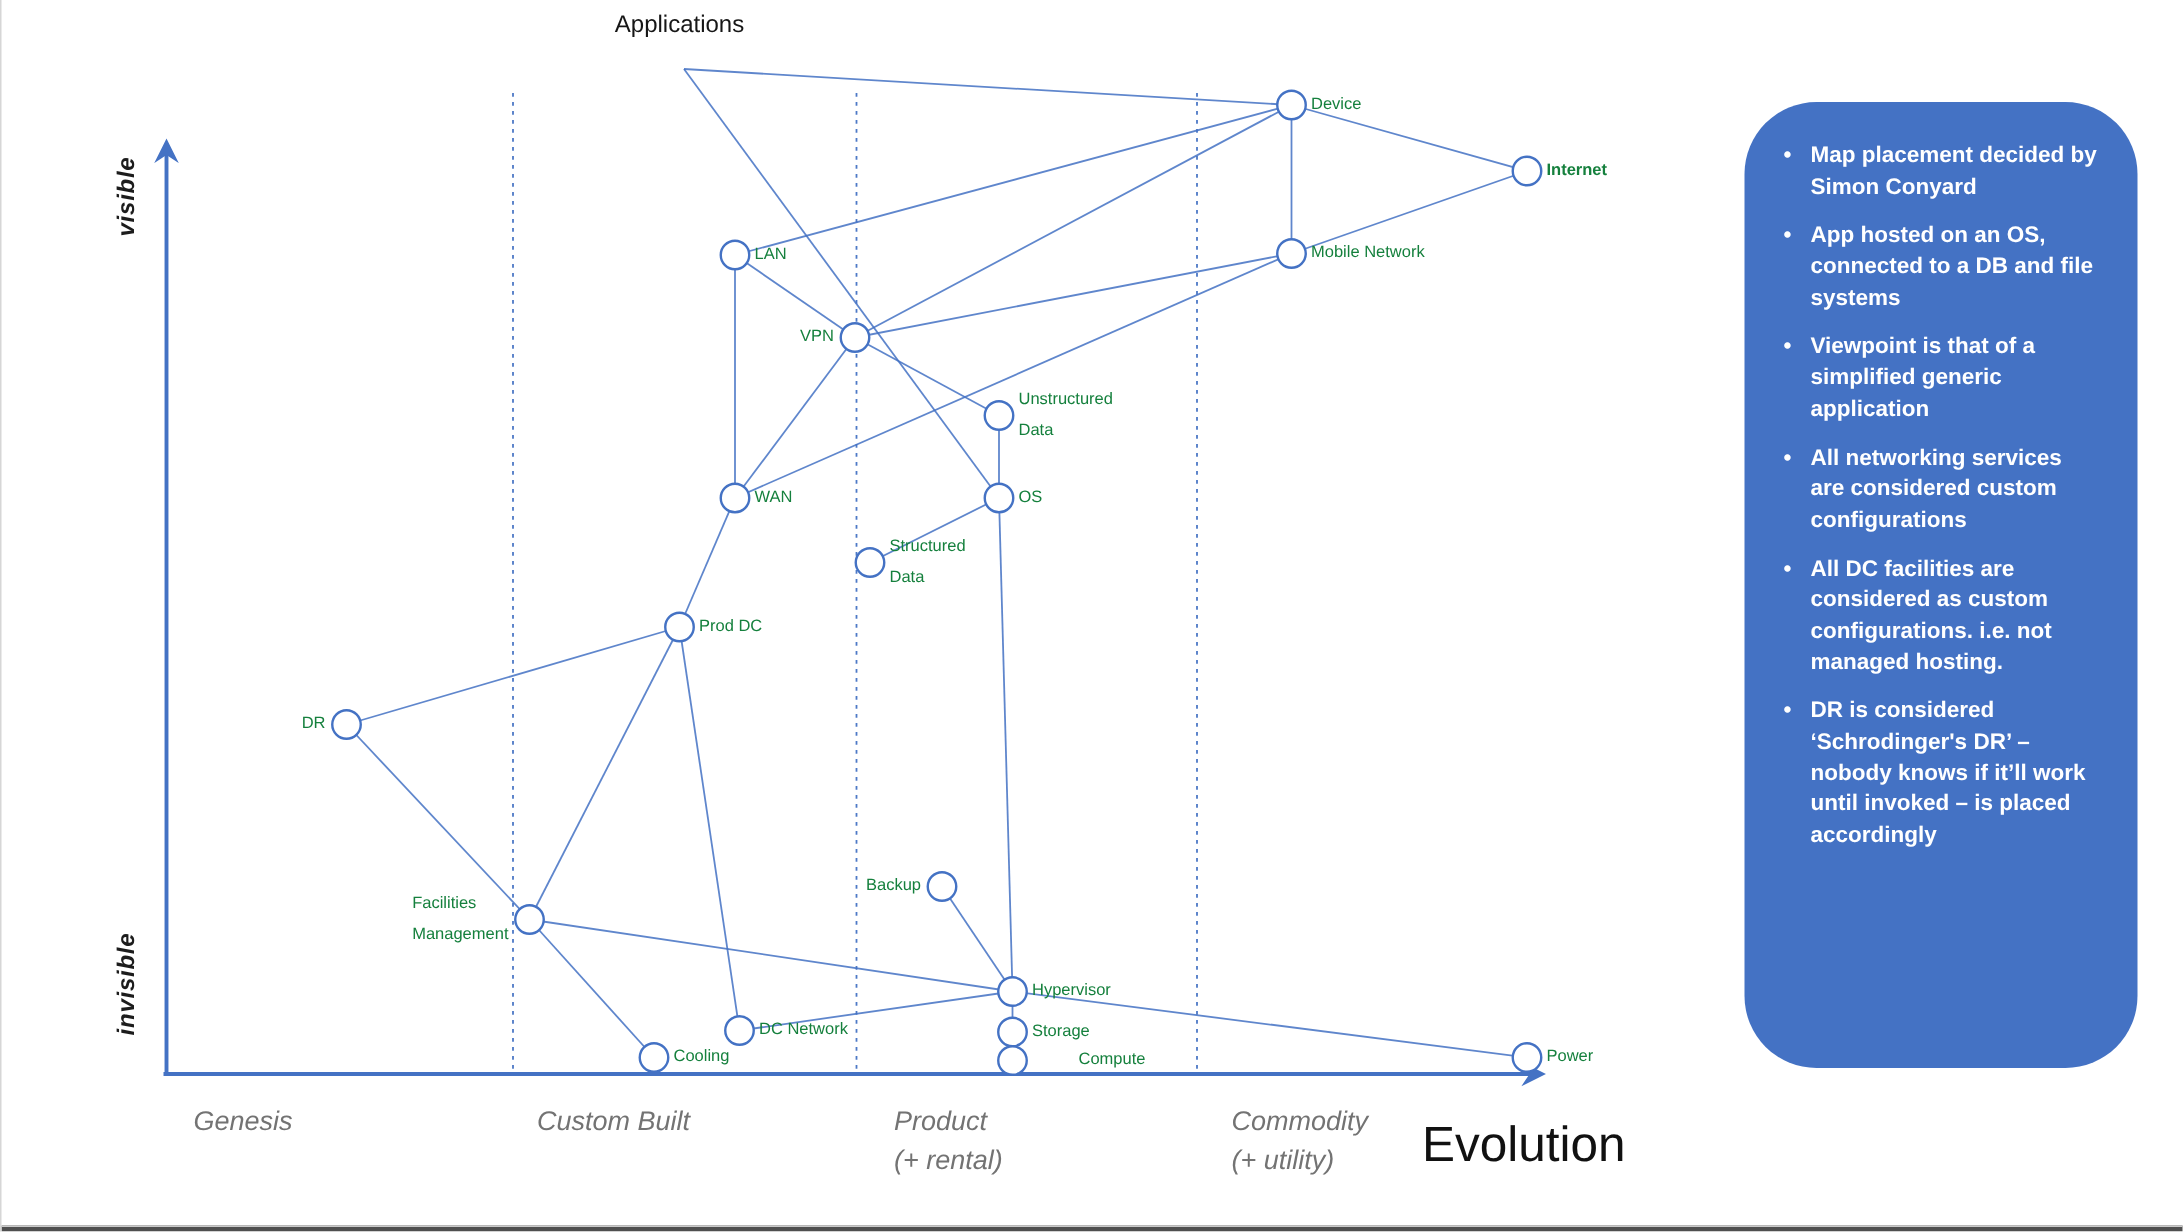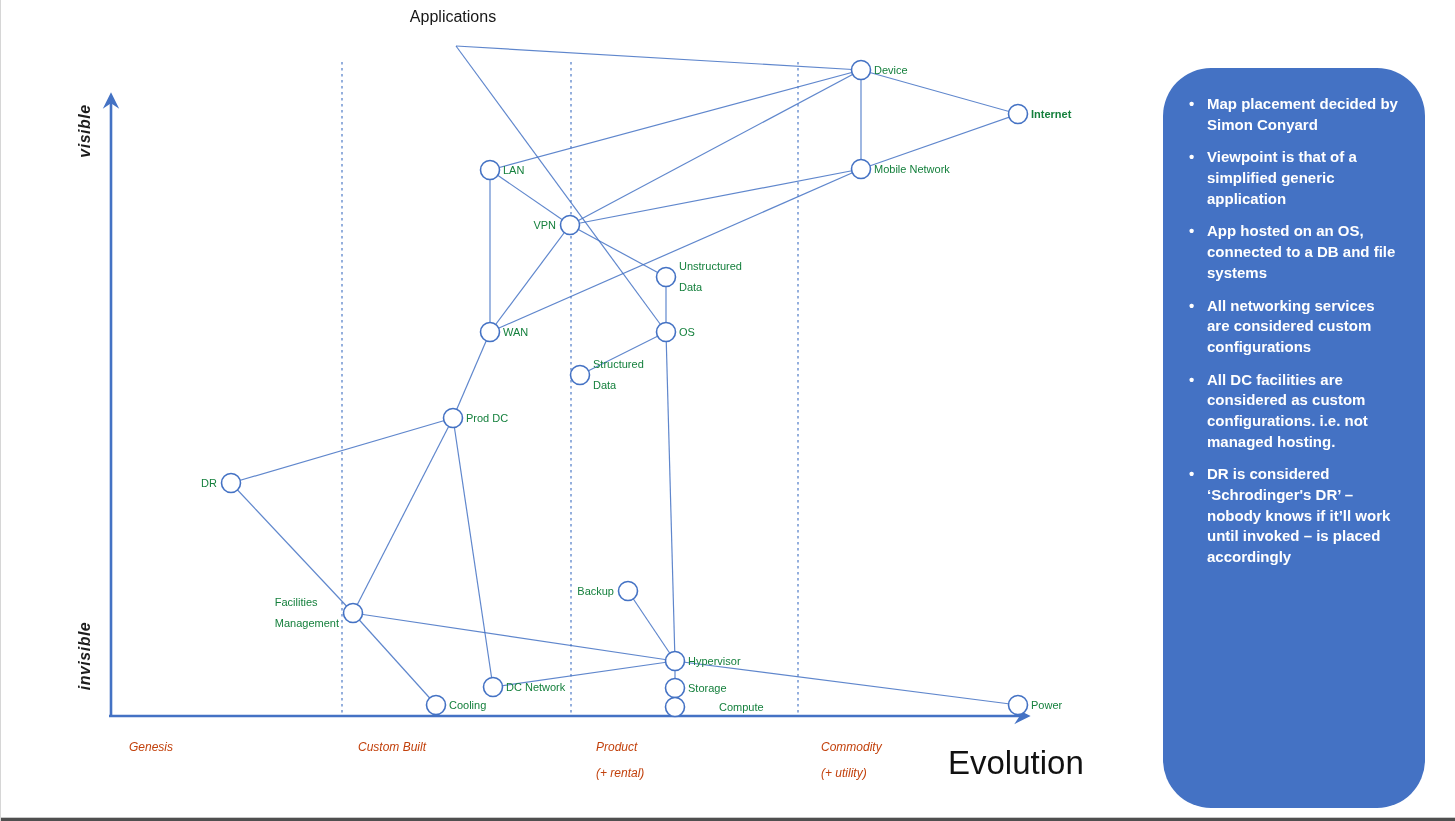--- a/index.html
+++ b/index.html
@@ -22,28 +22,28 @@
     position:absolute;font-size:11px;color:#15803d;line-height:21px;
     white-space:nowrap;transform:translateY(-50%);
   }
   .node-label.left{text-align:left;}
   .axis-rot{
     position:absolute;transform:translate(-50%,-50%) rotate(-90deg);
     font-size:16px;font-style:italic;font-weight:600;color:#1c1c1c;
     letter-spacing:.5px;white-space:nowrap;
   }
   .stage-label{
-    position:absolute;font-size:12px;font-style:italic;font-weight:500;
-    color:#c2410c;line-height:26px;white-space:nowrap;
+    position:absolute;font-size:18px;font-style:italic;font-weight:500;
+    color:#737373;line-height:26px;white-space:nowrap;
   }
   .x-axis-title{
     position:absolute;font-size:33px;font-weight:400;color:#111;white-space:nowrap;
   }
   .notes-panel{
-    position:absolute;left:1162px;top:68px;width:262px;height:740px;
+    position:absolute;left:1162px;top:68px;width:262px;height:644px;
     border-radius:48px;box-sizing:border-box;
     padding:26px 24px 0 24px;
   }
   .notes-panel ul{margin:0;padding:0;list-style:none;}
   .notes-panel li{
     position:relative;padding-left:20px;margin-bottom:12px;
     font-size:15px;font-weight:700;line-height:1.38;
   }
   .notes-panel li::before{
     content:"\2022";position:absolute;left:2px;top:0;
@@ -144,21 +144,21 @@
     <div class="stage-label" style="left: 357px; top: 734px;">Custom Built</div>
     <div class="stage-label" style="left: 595px; top: 734px;">Product<br>(+ rental)</div>
     <div class="stage-label" style="left: 820px; top: 734px;">Commodity<br>(+ utility)</div>
   </div>
 
 <div class="x-axis-title" style="left:947px;top:744px;">Evolution</div>
 
 <aside class="notes-panel" style="background: rgb(68, 114, 196); color: rgb(255, 255, 255);">
   <ul id="notes-list">
       <li>Map placement decided by Simon Conyard</li>
+      <li>App hosted on an OS, connected to a DB and file systems</li>
       <li>Viewpoint is that of a simplified generic application</li>
-      <li>App hosted on an OS, connected to a DB and file systems</li>
       <li>All networking services are considered custom configurations</li>
       <li>All DC facilities are considered as custom configurations. i.e. not managed hosting.</li>
       <li>DR is considered ‘Schrodinger's DR’ – nobody knows if it’ll work until invoked – is placed accordingly</li>
     </ul>
 </aside>
 
 <div id="frame-bottom"></div>
 
 </body></html>

